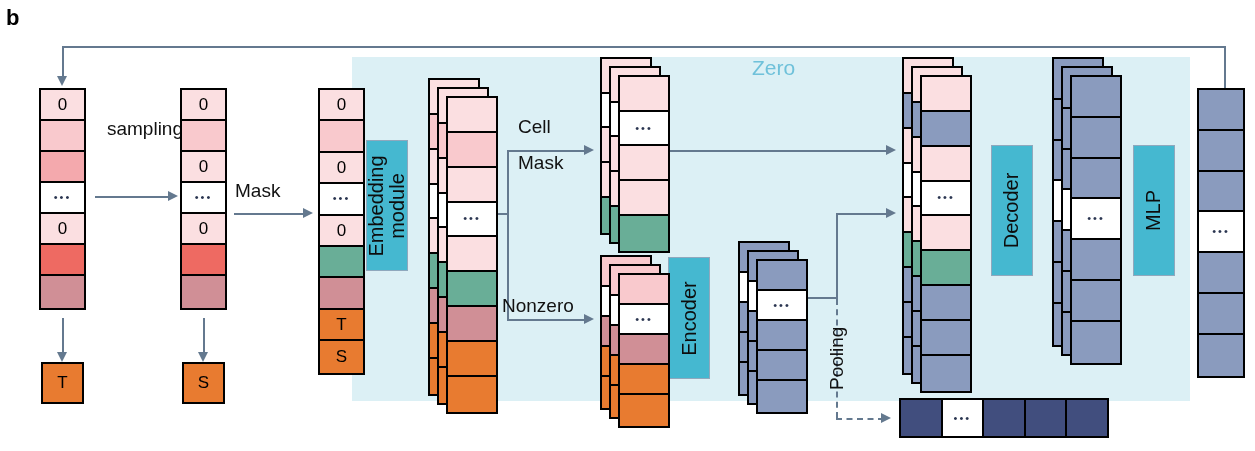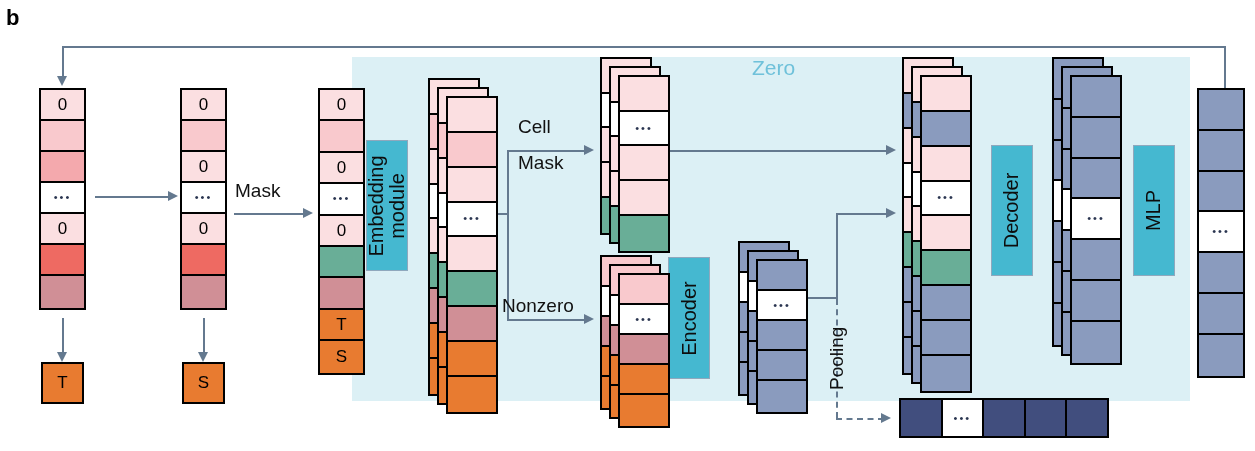--- a/index.html
+++ b/index.html
@@ -95,20 +95,21 @@
       <div class="cell" style="height: 31.0857px; background: rgb(208, 143, 150); border-bottom: none;"></div>
     </div>
 
   <div class="ln v" style="left:62px;top:318px;height:38px;"></div>
   <div class="arrowhead ah-down" style="left:57px;top:352px;"></div>
   <div class="col" style="left: 41px; top: 362px; width: 43px; height: 42px; background: rgb(232, 123, 48); display: flex; align-items: center; justify-content: center;">
       <span style="font-size: 17px;">T</span>
     </div>
 
   <div class="lbl center" style="left:84px;top:118px;width:122px;line-height:1.2;">
+    <div>sampling</div>
   </div>
   <div class="ln h" style="left:95px;top:196px;width:76px;"></div>
   <div class="arrowhead ah-right" style="left:168px;top:191px;"></div>
 
   <div class="col" style="left:180px;top:88px;width:47px;height:222px;">
       <div class="cell" style="height: 31.0857px; background: rgb(251, 223, 225);">
         <span>0</span>
       </div>
       <div class="cell" style="height: 31.0857px; background: rgb(249, 201, 205);"></div>
       <div class="cell" style="height: 31.0857px; background: rgb(251, 223, 225);">

